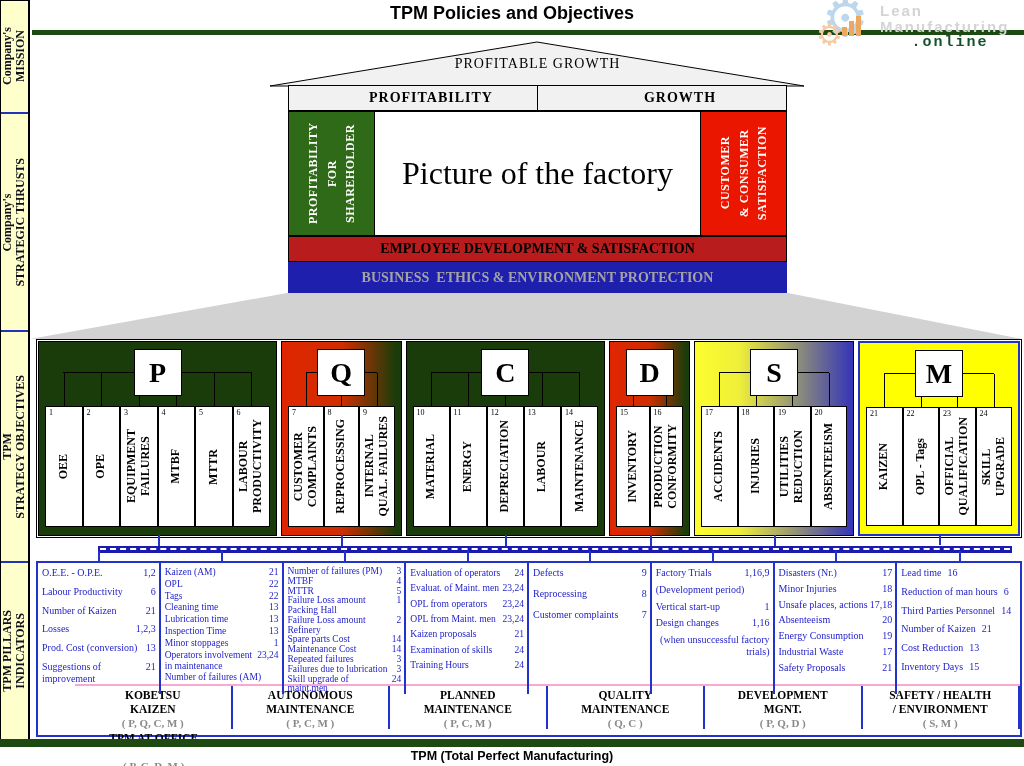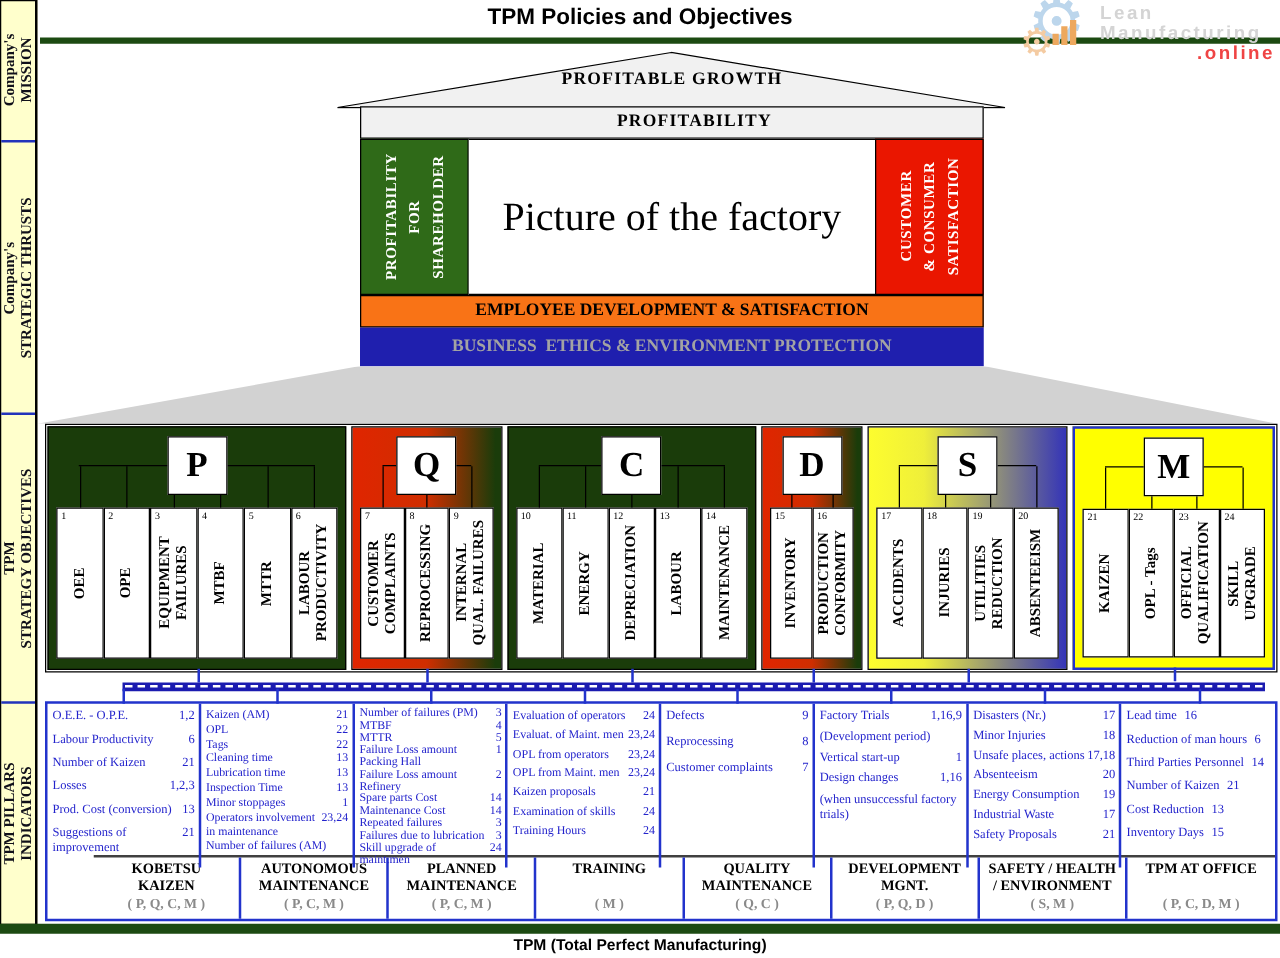--- a/index.html
+++ b/index.html
@@ -25,38 +25,38 @@
   .green-rule{position:absolute;left:32px;top:30px;width:992px;height:5px;background:#1c4a12;}
   .logo{position:absolute;right:4px;top:0;width:200px;height:54px;display:flex;align-items:center;gap:2px;z-index:5;}
   .logo-gear-wrap{position:relative;width:58px;height:54px;}
   .gear-big{position:absolute;left:2px;top:-8px;font-size:52px;line-height:1;color:#bcd6ec;font-family:"DejaVu Sans",sans-serif;}
   .gear-small{position:absolute;left:-4px;top:20px;font-size:30px;line-height:1;color:#f4cba2;font-family:"DejaVu Sans",sans-serif;}
   .gear-bars{position:absolute;left:22px;top:16px;display:flex;align-items:flex-end;gap:2px;}
   .gear-bars i{display:block;width:5px;background:#eda85e;}
   .gear-bars i:nth-child(1){height:9px;}.gear-bars i:nth-child(2){height:15px;}.gear-bars i:nth-child(3){height:20px;}
   .logo-text{flex:1;font-family:"Liberation Sans",sans-serif;font-weight:bold;color:#d4d4d4;
              line-height:1.05;letter-spacing:2px;font-size:15px;}
-  .logo-line3{text-align:right;color:#ef4444;}
+  .logo-line3{text-align:center;color:#14532d;font-family:Liberation Mono, monospace;}
 
   
   .roof-svg{position:absolute;left:262px;top:41px;}
   .roof-label{position:absolute;left:288px;top:56px;width:499px;text-align:center;
-              font-weight:bold;font-size:14px;letter-spacing:1px;}
+              font-weight:normal;font-size:14px;letter-spacing:1px;}
   .house-cols{position:absolute;left:288px;top:85px;width:499px;height:26px;display:flex;box-sizing:border-box;}
   .house-col{flex:1;border:1px solid #000;background:#f1f1f1;display:flex;align-items:center;
              justify-content:center;font-weight:bold;font-size:14px;letter-spacing:1px;box-sizing:border-box;padding-left:36px;}
   .house-col + .house-col{border-left:none;}
   .house-body{position:absolute;left:288px;top:111px;width:499px;height:125px;display:flex;box-sizing:border-box;}
   .hb-side{width:87px;display:flex;align-items:center;justify-content:center;border:1px solid #000;box-sizing:border-box;}
   .hb-green{background:#2f6a18;}
   .hb-red{background:#ea1600;}
   .hb-vtext{color:#fff;font-weight:bold;font-size:12px;line-height:1.55;letter-spacing:0.5px;}
   .hb-center{flex:1;background:#fff;border-top:1px solid #000;border-bottom:1px solid #000;
              display:flex;align-items:center;justify-content:center;font-size:32px;box-sizing:border-box;}
-  .band-yellow{position:absolute;left:288px;top:236px;width:499px;height:26px;background:#f97316;
+  .band-yellow{position:absolute;left:288px;top:236px;width:499px;height:26px;background:#b91c1c;
                border:1px solid #000;box-sizing:border-box;display:flex;align-items:center;justify-content:center;
                font-weight:bold;font-size:14px;}
   .band-blue{position:absolute;left:288px;top:262px;width:499px;height:31px;background:#1f1fae;color:#a3a3a3;
              box-sizing:border-box;display:flex;align-items:center;justify-content:center;
              font-weight:bold;font-size:14px;white-space:pre;}
   .trapezoid{position:absolute;left:30px;top:293px;width:992px;height:46px;background:#d2d2d2;
              clip-path:polygon(25.9% 0%,76.4% 0%,100% 100%,0% 100%);}
 
   
   .band{position:absolute;left:36px;top:339px;width:986px;height:199px;display:flex;gap:4px;
@@ -92,24 +92,24 @@
   .ind-col::before{content:'';position:absolute;top:-12px;left:50%;width:2px;height:12px;background:#2233cc;}
   .ind-inner{height:100%;overflow:hidden;padding:4px 3px 0 4px;box-sizing:border-box;}
   .ind-row{display:flex;justify-content:space-between;align-items:flex-start;color:#2323cc;
            font-size:10px;line-height:1.18;}
   .ind-ref{margin-left:2px;white-space:nowrap;}
   .ind-col:nth-child(1) .ind-row{margin-bottom:7px;}
   .ind-col:nth-child(2) .ind-row{font-size:9.5px;line-height:1.14;margin-bottom:1px;}
   .ind-col:nth-child(3) .ind-row{font-size:9.5px;line-height:1.03;}
   .ind-col:nth-child(4) .ind-row{font-size:9.6px;margin-bottom:4px;text-align:right;}
   .ind-col:nth-child(5) .ind-row{margin-bottom:9px;}
-  .ind-col:nth-child(6) .ind-row{margin-bottom:5px;}
+  .ind-col:nth-child(6) .ind-row{margin-bottom:5px;text-align:right;}
   .ind-col:nth-child(7) .ind-row{margin-bottom:4px;}
   .ind-col:nth-child(8) .ind-row{margin-bottom:7px;justify-content:flex-start;gap:4px;}
-  .name-grid{display:grid;grid-template-columns:repeat(8,1fr);border-top:2px solid #404040;height:49px;margin-left:37px;}
+  .name-grid{display:grid;grid-template-columns:repeat(6,1fr);border-top:2px solid #f9a8d4;height:49px;margin-left:37px;}
   .name-cell{border-right:2px solid #2233cc;text-align:center;padding-top:3px;box-sizing:border-box;}
   .name-cell:last-child{border-right:none;}
   .name-text{font-weight:bold;font-size:11.5px;line-height:1.18;white-space:pre-line;min-height:28px;}
   .name-letters{color:#8a8a8a;font-weight:bold;font-size:11px;}
 
   
   .footer-bar{position:absolute;left:0;top:739px;width:1024px;height:8px;background:#1c4a12;}
   .footer-label{position:absolute;left:0;top:749px;width:1024px;text-align:center;
                 font-family:"Liberation Sans",sans-serif;font-weight:bold;font-size:12.5px;}
 </style>
@@ -155,20 +155,21 @@
       <div class="logo-line3">.online</div>
     </div>
   </div>
 
   <svg class="roof-svg" width="550" height="46">
     <polygon points="275,1 8,45 542,45" fill="#f1f1f1" stroke="#000" stroke-width="1"></polygon>
   </svg>
   <div class="roof-label">PROFITABLE GROWTH</div>
   <div class="house-cols">
     <div class="house-col">PROFITABILITY</div>
+    <div class="house-col">GROWTH</div>
   </div>
   <div class="house-body">
     <div class="hb-side hb-green">
       <span class="vtext hb-vtext">PROFITABILITY
 FOR SHAREHOLDER</span>
     </div>
     <div class="hb-center">Picture of the factory</div>
     <div class="hb-side hb-red">
       <span class="vtext hb-vtext">CUSTOMER
 &amp; CONSUMER
@@ -602,24 +603,20 @@
           <div class="name-text">AUTONOMOUS
 MAINTENANCE</div>
           <div class="name-letters">( P, C, M )</div>
         </div>
         <div class="name-cell">
           <div class="name-text">PLANNED
 MAINTENANCE</div>
           <div class="name-letters">( P, C, M )</div>
         </div>
         <div class="name-cell">
-          <div class="name-text">TRAINING</div>
-          <div class="name-letters">( M )</div>
-        </div>
-        <div class="name-cell">
           <div class="name-text">QUALITY
 MAINTENANCE</div>
           <div class="name-letters">( Q, C )</div>
         </div>
         <div class="name-cell">
           <div class="name-text">DEVELOPMENT
 MGNT.</div>
           <div class="name-letters">( P, Q, D )</div>
         </div>
         <div class="name-cell">

